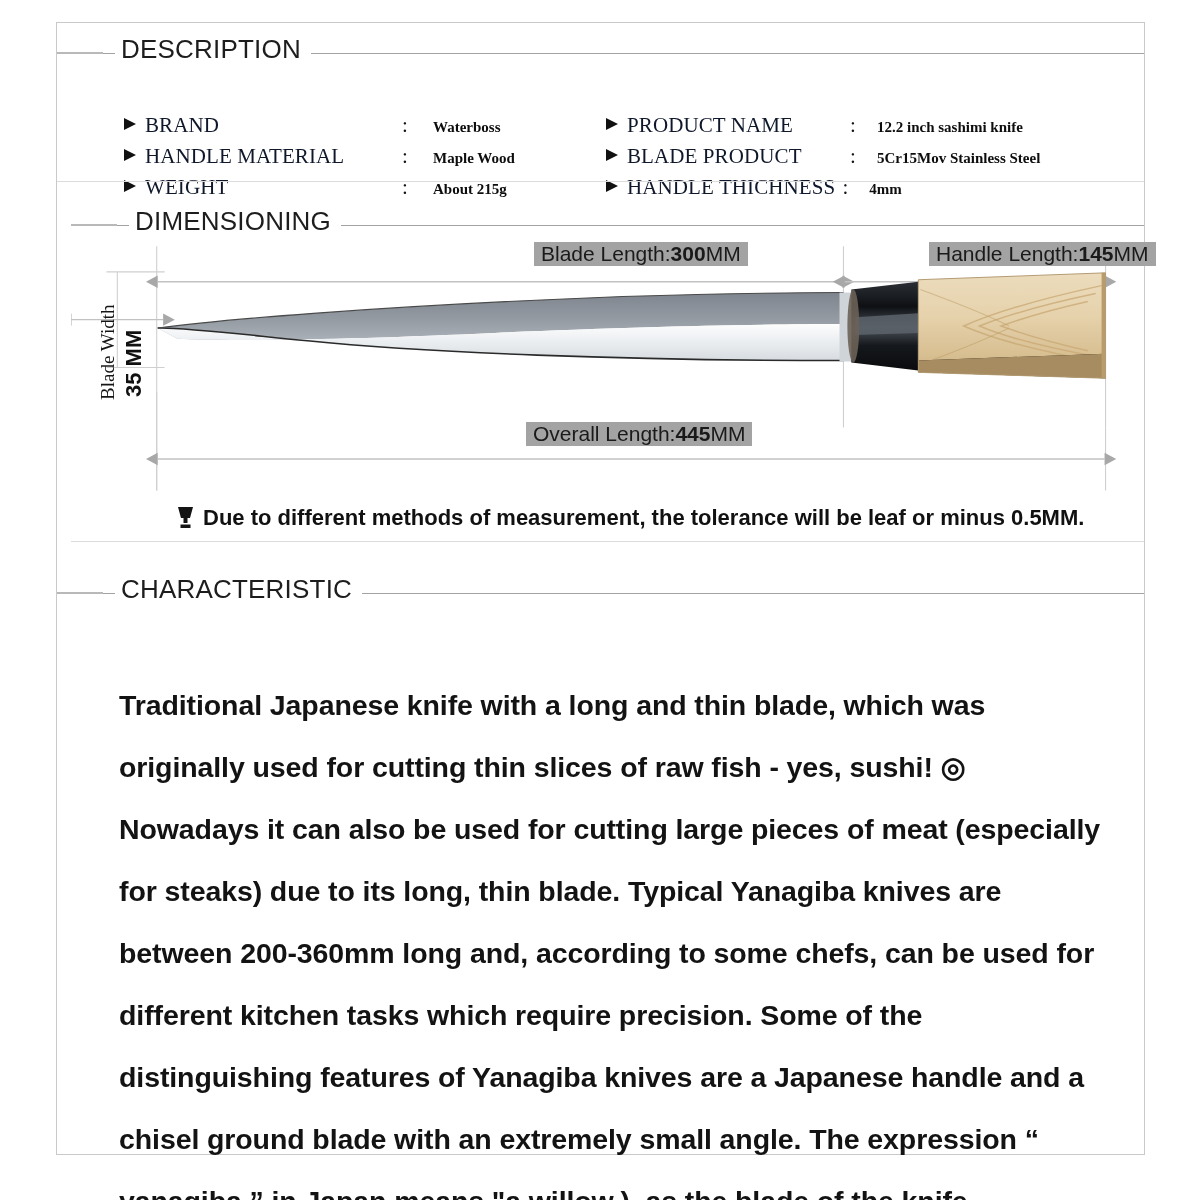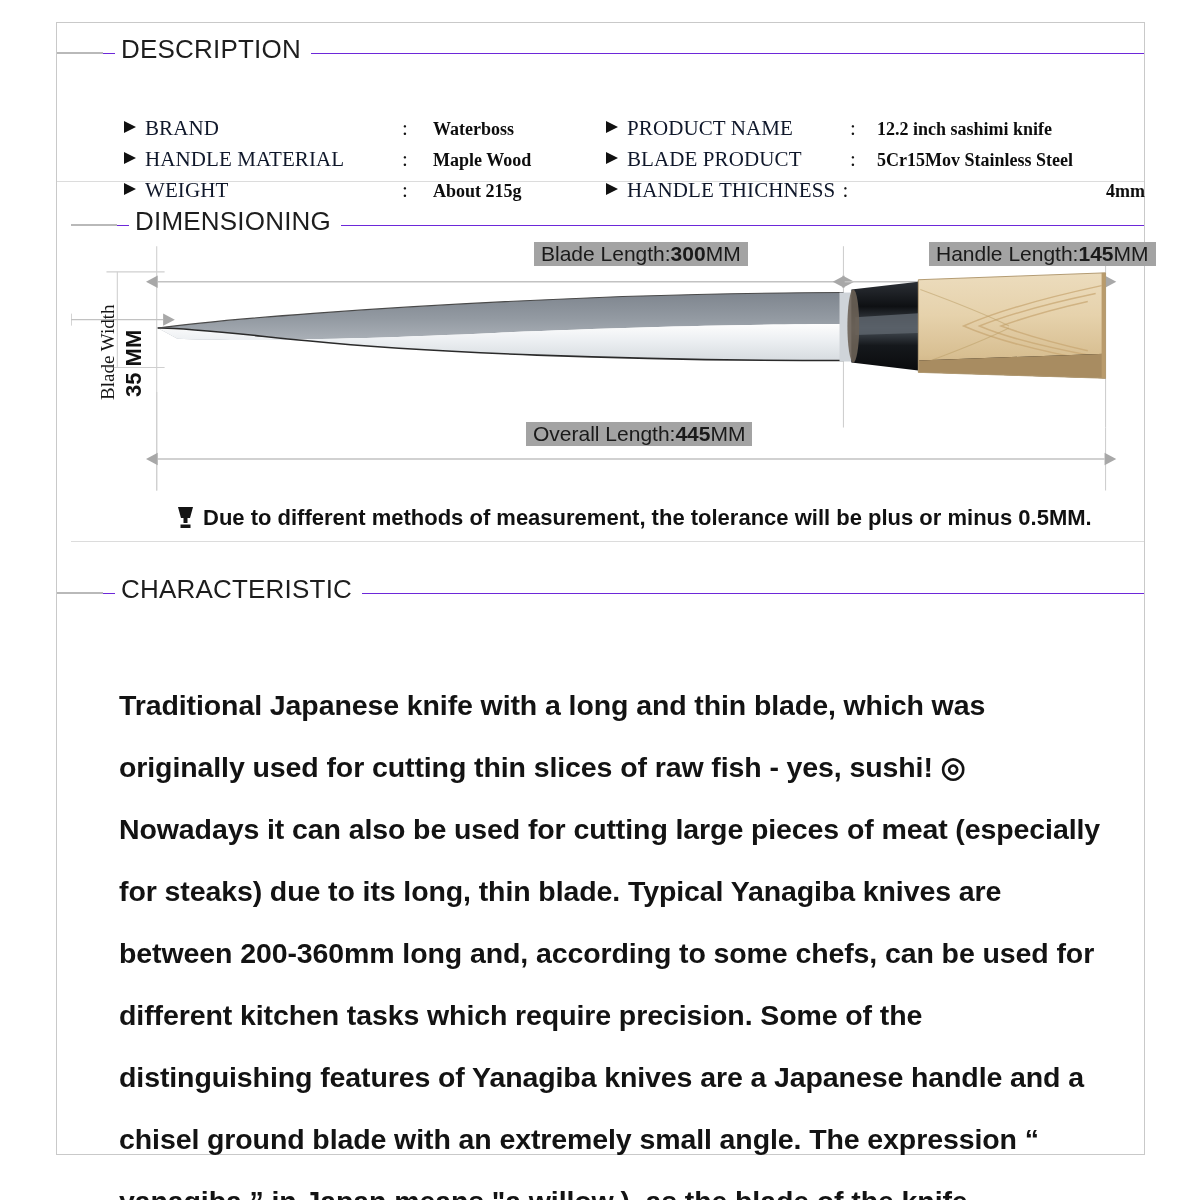--- a/index.html
+++ b/index.html
@@ -19,21 +19,21 @@
     border:1.5px solid #c9c9c9;
     box-sizing:border-box;
     background:#fff;
   }
 
   
   .sect-head{
     position:absolute;
     left:0; right:0;
     height:1px;
-    background:#6d28d9;
+    background:#a3a3a3;
   }
   .sect-head .lead{
     position:absolute;
     left:0; top:-1px;
     width:46px;height:2px;
     background:#b9b9b9;
   }
   .sect-head .htext{
     position:absolute;
     top:-19px;
@@ -83,35 +83,35 @@
     letter-spacing:.1px;
     white-space:nowrap;
   }
   .scolon{
     font-size:21px;
     color:#151515;
     text-align:center;
     flex:0 0 auto;
   }
   .sval{
-    font-size:18px;
+    font-size:15px;
     font-weight:bold;
     color:#0d0d0d;
     white-space:nowrap;
     margin-top:42px;
   }
   
   .spec-col.left .skey{width:250px;}
   .spec-col.left .scolon{width:20px;}
   .spec-col.left .sval{padding-left:18px;}
   
   .spec-col.right .skey{width:216px;}
   .spec-col.right .scolon{width:20px;}
   .spec-col.right .sval{padding-left:14px;}
-  .sval.center{padding-left:0;width:290px;text-align:right;}
+  .sval.center{padding-left:0;width:290px;text-align:left;}
 
   
   #dimsec{
     position:absolute;left:14px;right:0;top:172px;height:358px;
   }
   #knifeArea{
     position:absolute;
     left:0;top:0;right:0;bottom:0;
   }
   .dimlabel{
@@ -377,21 +377,21 @@
 
     <div class="divider" style="top:346px;"></div>
   </div>
 
   <div id="tolnote">
     <svg class="tic" width="17" height="24" viewBox="0 0 17 24">
       <path d="M1,1 H16 L13,12 H4 Z" fill="#141414"></path>
       <rect x="6.5" y="12" width="4" height="5" fill="#141414"></rect>
       <rect x="3.5" y="18.5" width="10" height="3.5" fill="#141414"></rect>
     </svg>
-    <span>Due to different methods of measurement, the tolerance will be plus or minus 0.5MM.</span>
+    <span>Due to different methods of measurement, the tolerance will be leaf or minus 0.5MM.</span>
   </div>
 
   <div id="charsec">
     <div class="sect-head" style="top:40px;">
       <span class="lead"></span>
       <span class="htext">CHARACTERISTIC</span>
     </div>
 
     <p id="chartext">Traditional Japanese knife with a long and thin blade, which was originally used for cutting thin slices of raw fish - yes, sushi! ◎ Nowadays it can also be used for cutting large pieces of meat (especially for steaks) due to its long, thin blade. Typical Yanagiba knives are between 200-360mm long and, according to some chefs, can be used for different kitchen tasks which require precision. Some of the distinguishing features of Yanagiba knives are a Japanese handle and a chisel ground blade with an extremely small angle. The expression “ yanagiba ” in Japan means "a willow,), as the blade of the knife resembles a willow leaf.</p>
   </div>

